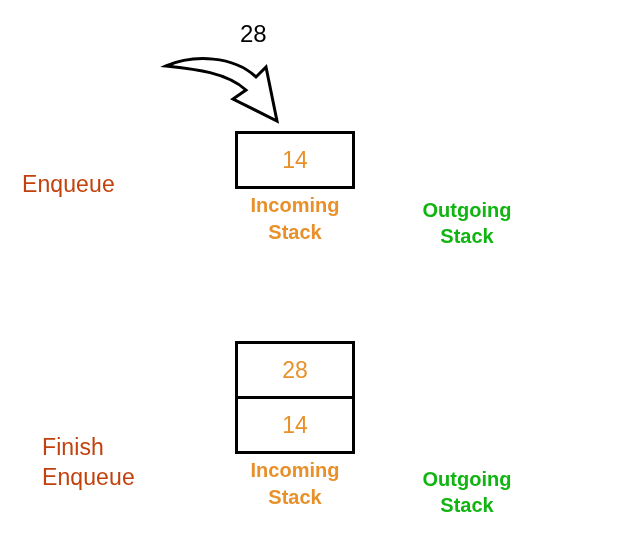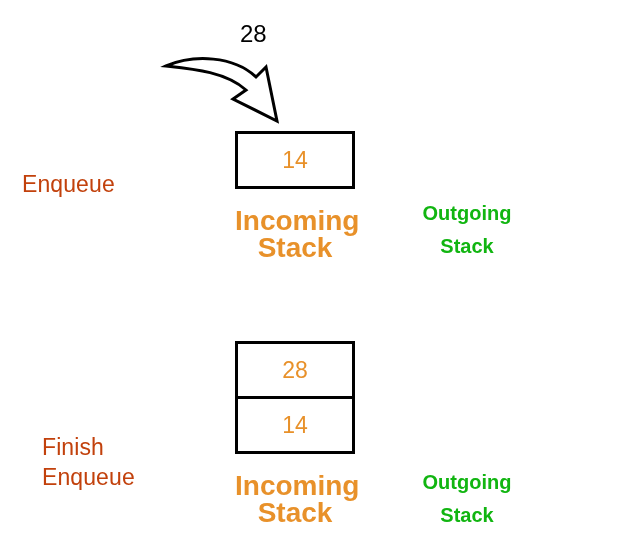--- a/index.html
+++ b/index.html
@@ -76,38 +76,38 @@
     color: #E8912A;
     font-size: 23px;
     font-weight: 400;
     background: #ffffff;
   }
   .stack-cell + .stack-cell {
     border-top: 3px solid #000000;
   }
 
   .stack-caption {
-    margin-top: 18px;
+    margin-top: 3px;
     text-align: center;
-    font-size: 28px;
+    font-size: 20px;
     font-weight: bold;
     line-height: 27px;
     white-space: pre-line;
   }
   .caption-incoming { color: #E8912A; }
   .caption-outgoing { color: #11B511; }
 
   
   .caption-only {
     position: absolute;
     width: 140px;
     text-align: center;
     font-size: 20px;
     font-weight: bold;
-    line-height: 33px;
+    line-height: 26px;
     white-space: pre-line;
   }
 </style>
 </head>
 <body>
 
 <div class="canvas">
 
   <div class="abs arrow-value" style="left:240px; top:20px;">28</div>
 

